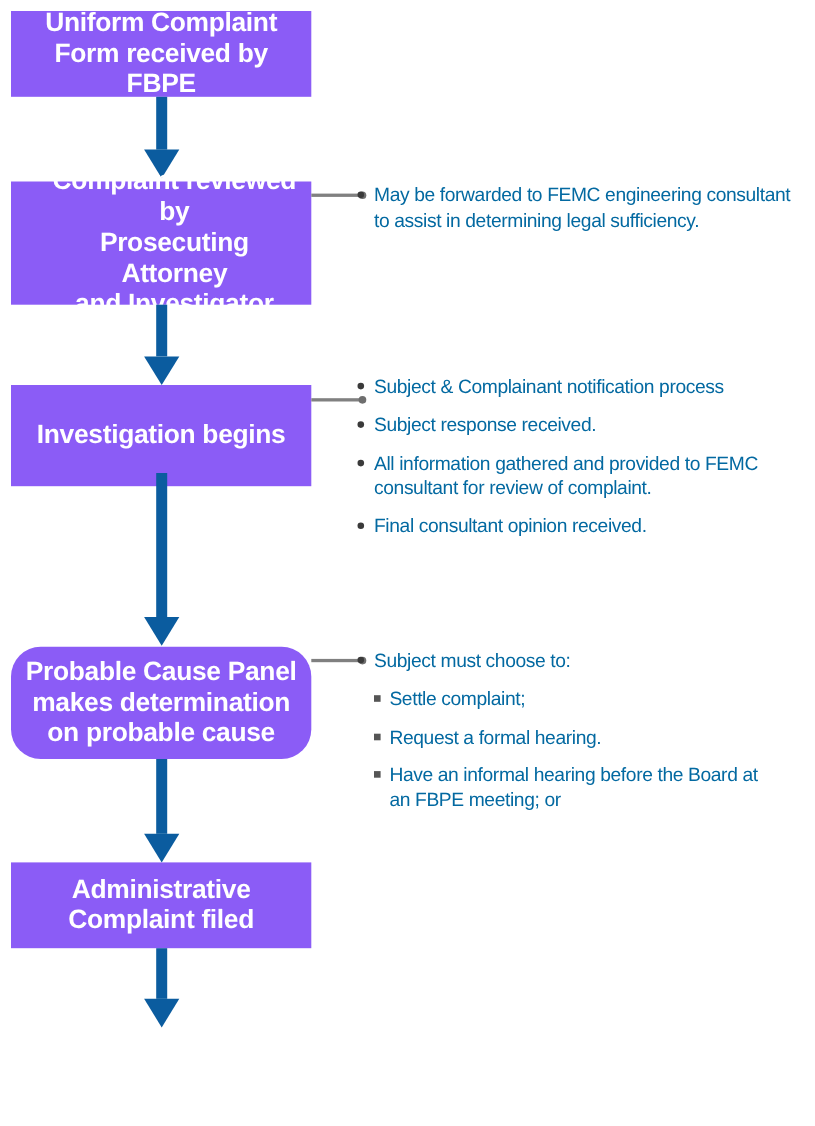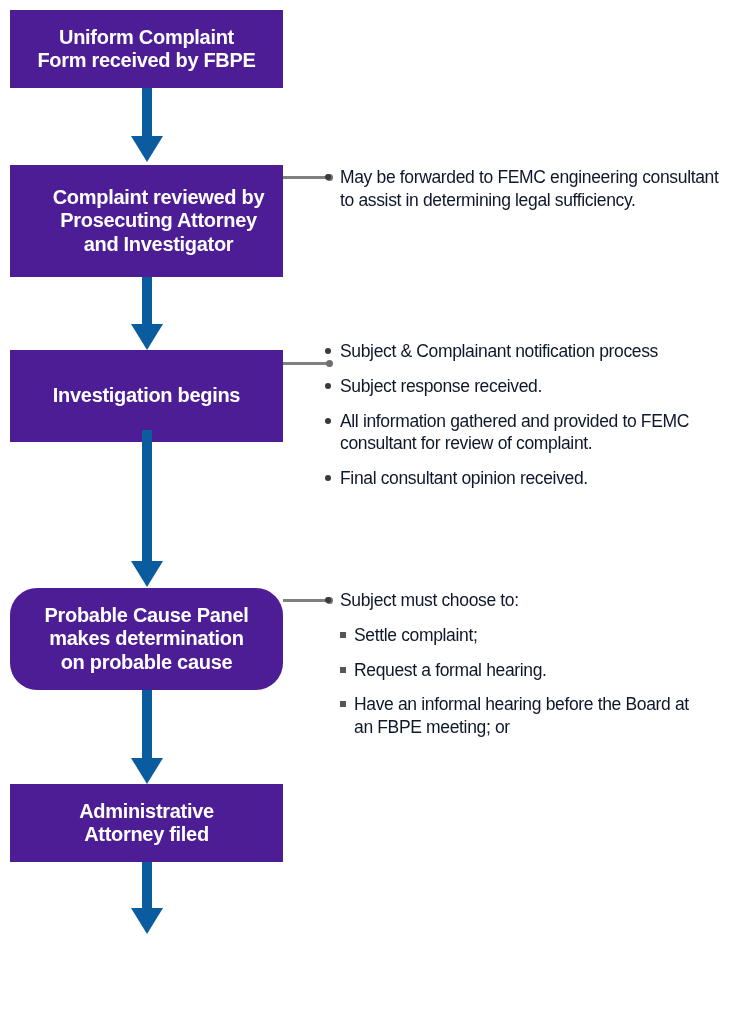--- a/index.html
+++ b/index.html
@@ -15,29 +15,29 @@
     width: 741px;
     height: 1024px;
     background: #ffffff;
     overflow: hidden;
   }
   
   .box {
     position: absolute;
     left: 10px;
     width: 273px;
-    background: #4c1d95;
+    background: #8b5cf6;
     color: #ffffff;
     display: flex;
     align-items: center;
     justify-content: center;
     text-align: center;
     font-family: "Liberation Sans", sans-serif;
     font-weight: bold;
-    font-size: 20px;
+    font-size: 24px;
     line-height: 1.16;
     letter-spacing: -0.3px;
     box-sizing: border-box;
     padding: 2px 8px;
   }
   .box-text {
     display: block;
     width: 100%;
     white-space: pre-line;
   }
@@ -75,21 +75,21 @@
     height: 7px;
     border-radius: 50%;
     background: #6E6E6E;
   }
   
   .notes {
     position: absolute;
     left: 324px;
     width: 417px;
     font-family: "Liberation Sans", sans-serif;
-    color: #0f172a;
+    color: #0369a1;
   }
   .note {
     position: relative;
     font-size: 17.5px;
     line-height: 1.3;
     letter-spacing: -0.35px;
     padding-left: 16px;
     margin-bottom: 12px;
   }
   .note .marker {
@@ -216,21 +216,21 @@
     </div>
   </div>
 
   <div class="arrow" style="top:690px; height:94px;">
     <div class="stem" style="height:68px;"></div>
     <div class="head" style="top:68px;"></div>
   </div>
 
   <div class="box" style="top:784px; height:78px;">
     <span class="box-text">Administrative
-Attorney filed</span>
+Complaint filed</span>
   </div>
 
   <div class="arrow" style="top:862px; height:72px;">
     <div class="stem" style="height:46px;"></div>
     <div class="head" style="top:46px;"></div>
   </div>
 
 
 </div>
 

